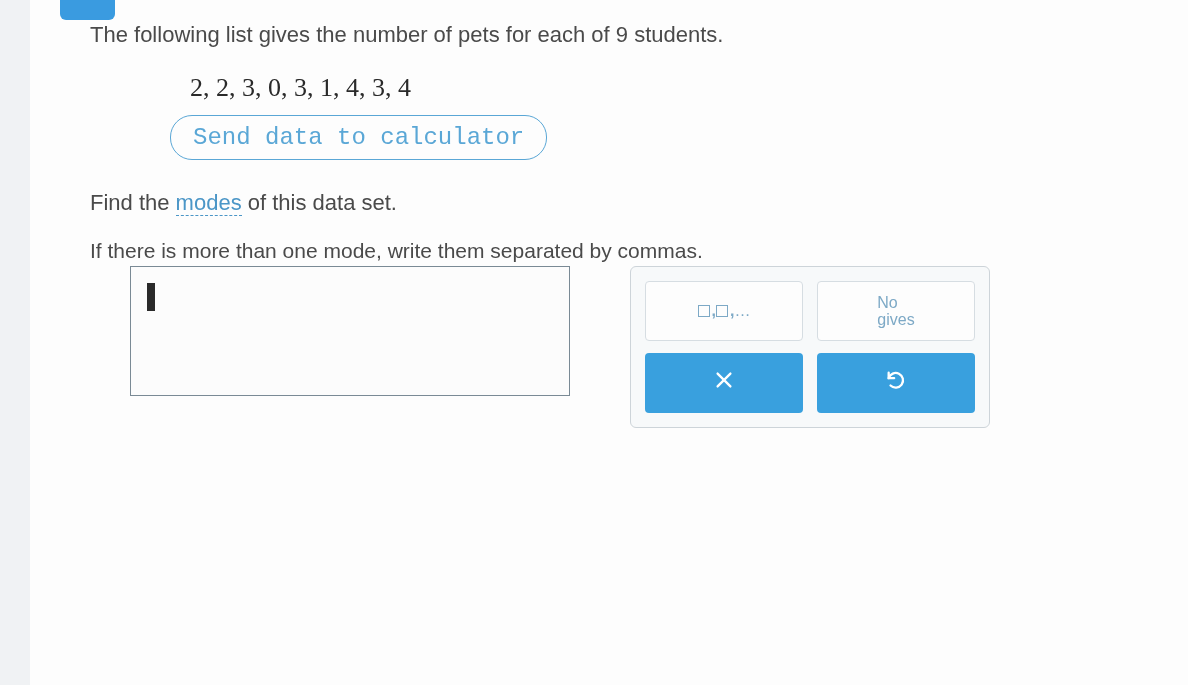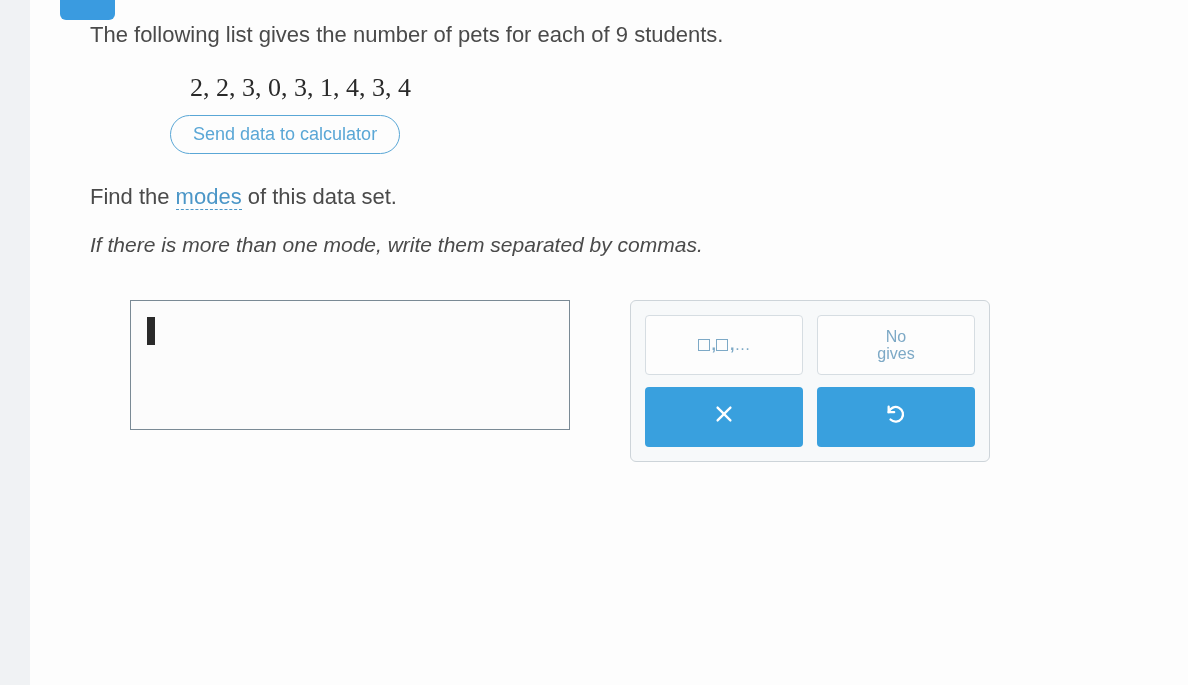--- a/index.html
+++ b/index.html
@@ -42,41 +42,40 @@
     color: #2a2a2a;
     margin-bottom: 12px;
     margin-left: 20px;
   }
   .send-data-btn {
     display: inline-block;
     border: 1.5px solid #5aa7d6;
     border-radius: 22px;
     padding: 8px 22px;
     color: #5aa7d6;
-    font-size: 18px;
+    font-size: 24px;
     background: #fdfdfd;
     cursor: pointer;
+    font-family: Liberation Mono, monospace;
   }
   .find-line {
     font-size: 22px;
     color: #4a4a4a;
     margin-bottom: 20px;
   }
   .modes-link {
     color: #4b96c7;
     border-bottom: 1px dashed #4b96c7;
     cursor: pointer;
     text-align: right;
   }
   .instructions {
     font-size: 21px;
     color: #4a4a4a;
     line-height: 1.45;
-    margin-bottom: 40px;
-    font-style: italic;
   }
   .answer-row {
     display: flex;
     gap: 60px;
     align-items: flex-start;
     margin-left: 40px;
   }
   .answer-box {
     width: 440px;
     height: 130px;
@@ -129,21 +128,21 @@
     height: 12px;
     border: 1.5px solid #7da9c6;
     margin-right: 2px;
   }
   .kp-light .comma {
     color: #7da9c6;
     font-weight: bold;
   }
   .kp-nomode {
     line-height: 1.1;
-    text-align: center;
+    text-align: left;
     color: #7da9c6;
   }
   .kp-blue {
     background: #39a0de;
     color: #fff;
     font-size: 22px;
     border: none;
   }
   .kp-blue svg { width: 22px; height: 22px; }
 </style>

